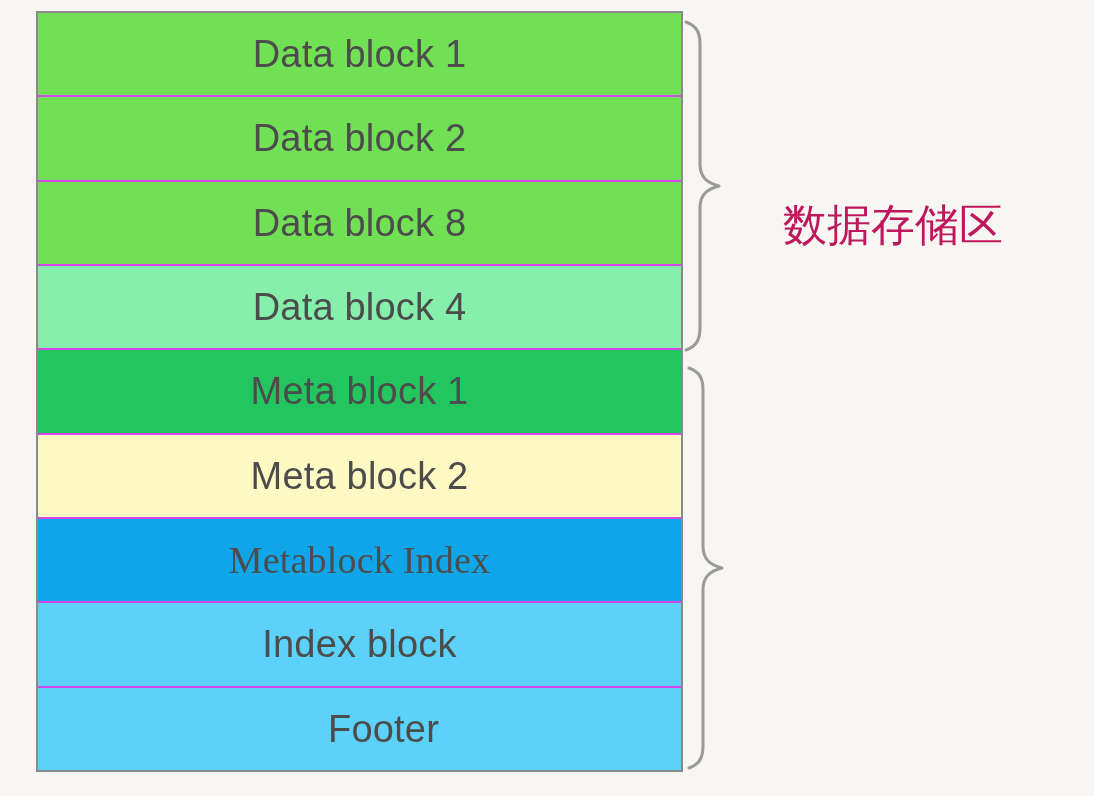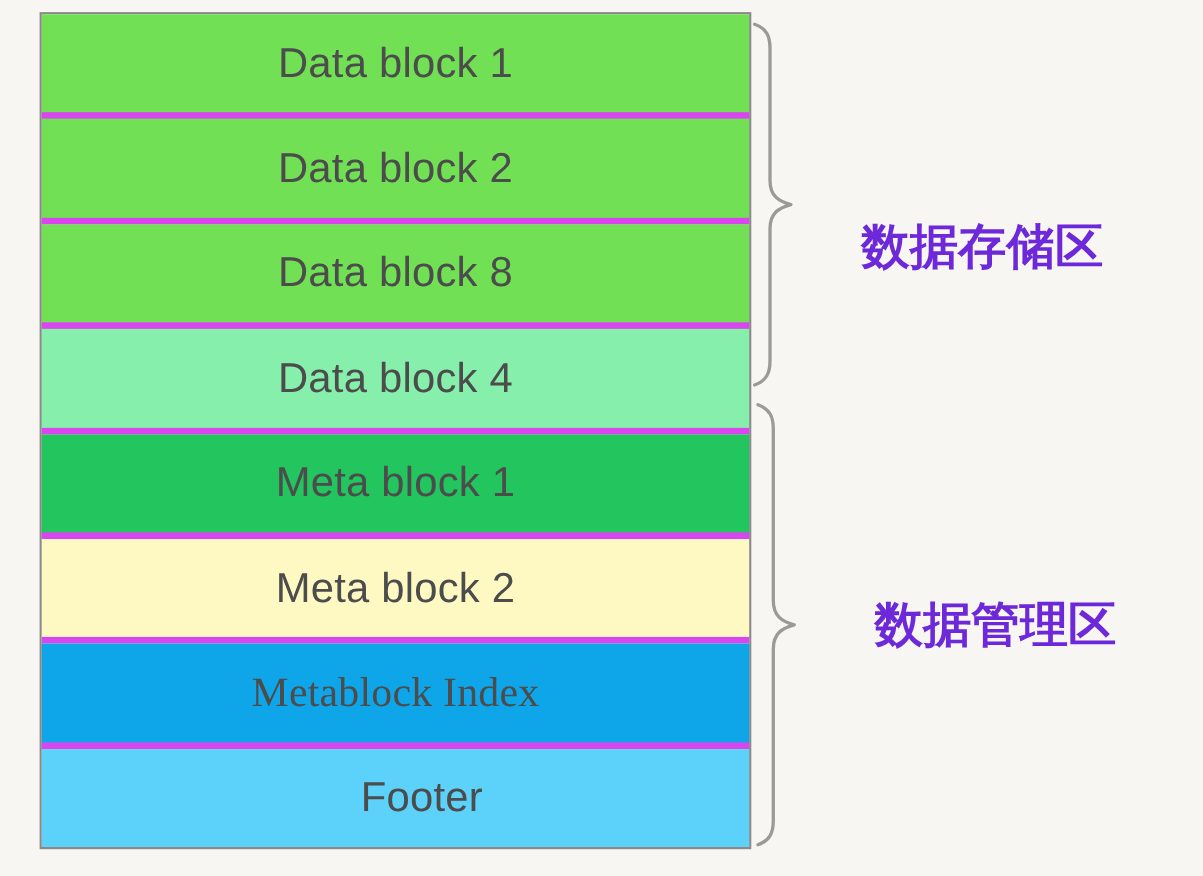--- a/index.html
+++ b/index.html
@@ -33,21 +33,21 @@
     border: 2px solid #8a8a8a;
     display: flex;
     flex-direction: column;
   }
   .block {
     flex: 1 1 0;
     display: flex;
     align-items: center;
     justify-content: center;
     box-sizing: border-box;
-    border-bottom: 6px solid #d946ef;
+    border-bottom: 2px solid #d946ef;
     position: relative;
   }
   .block:last-child {
     border-bottom: none;
     padding-left: 48px;
   }
   .block-label {
     font-size: 38px;
     color: #4c4c4c;
     letter-spacing: 0.2px;
@@ -67,24 +67,24 @@
     left: 0; top: 0;
     width: 1094px;
     height: 796px;
     pointer-events: none;
   }
 
   
   .group-label {
     position: absolute;
     font-size: 44px;
-    color: #6d28d9;
+    color: #be185d;
     white-space: nowrap;
     line-height: 1;
-    font-weight: 700;
+    font-weight: 400;
   }
   #group-label-0 { left: 783px; top: 203px; }
   #group-label-1 { left: 795px; top: 547px; }
 </style>
 </head>
 <body>
 
 <div id="diagram">
 
   <div class="block-stack">
@@ -110,29 +110,31 @@
     </div>
 
     <div class="block c-meta" style="background: #fef9c3;">
       <span class="block-label">Meta block 2</span>
     </div>
 
     <div class="block c-index" style="background: #0ea5e9; font-family: Liberation Serif, serif;">
       <span class="block-label">Metablock Index</span>
     </div>
 
+    <div class="block c-block" style="background: rgb(92, 210, 250);">
+      <span class="block-label">Index block</span>
+    </div>
 
     <div class="block c-block" style="background: rgb(92, 210, 250);">
       <span class="block-label">Footer</span>
     </div>
 
   </div>
 
   <svg class="brace-layer" viewBox="0 0 1094 796">
     <path id="brace-path-0" fill="none" stroke="#9a9a96" stroke-width="3" stroke-linecap="round" stroke-linejoin="round" d="M 686 22 C 697 26 700 33 700 44 L 700 164 C 700 178.3 708 183 719 186 C 708 189 700 193.7 700 208 L 700 328 C 700 339 697 346 686 350"></path>
     <path id="brace-path-1" fill="none" stroke="#9a9a96" stroke-width="3" stroke-linecap="round" stroke-linejoin="round" d="M 689 368 C 700 372 703 379 703 390 L 703 546 C 703 560.3 711 565 722 568 C 711 571 703 575.7 703 590 L 703 746 C 703 757 700 764 689 768"></path>
   </svg>
 
   <div class="group-label" id="group-label-0">数据存储区</div>
 
-  <div class="group-label" id="group-label-1">数据管理区</div>
 
 </div>
 
 </body></html>

